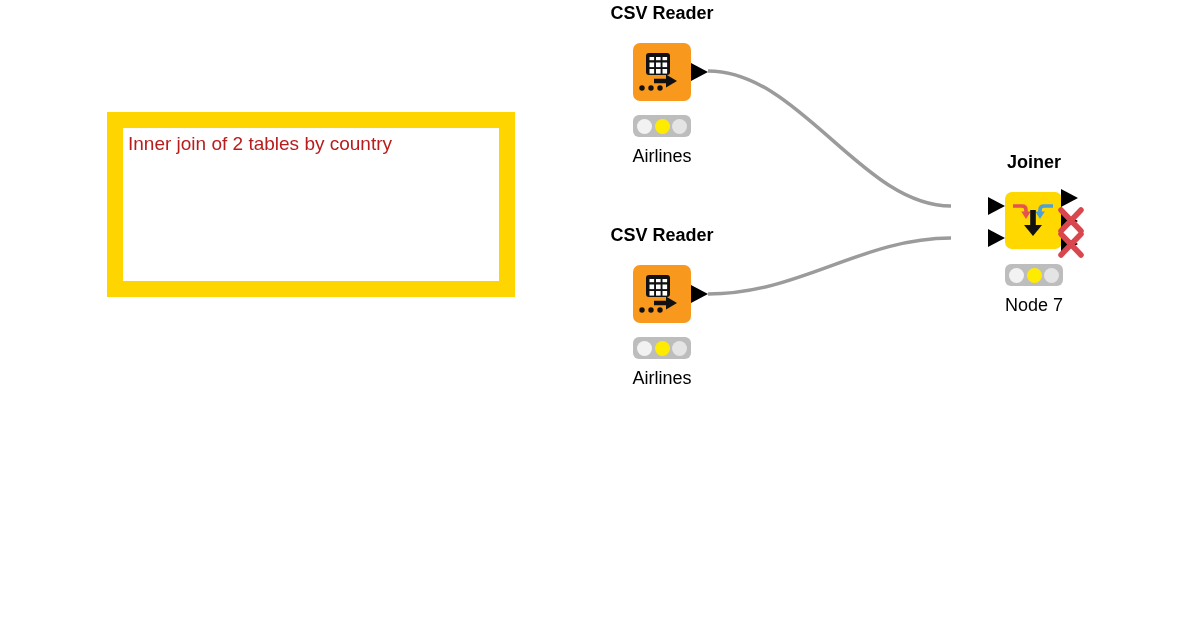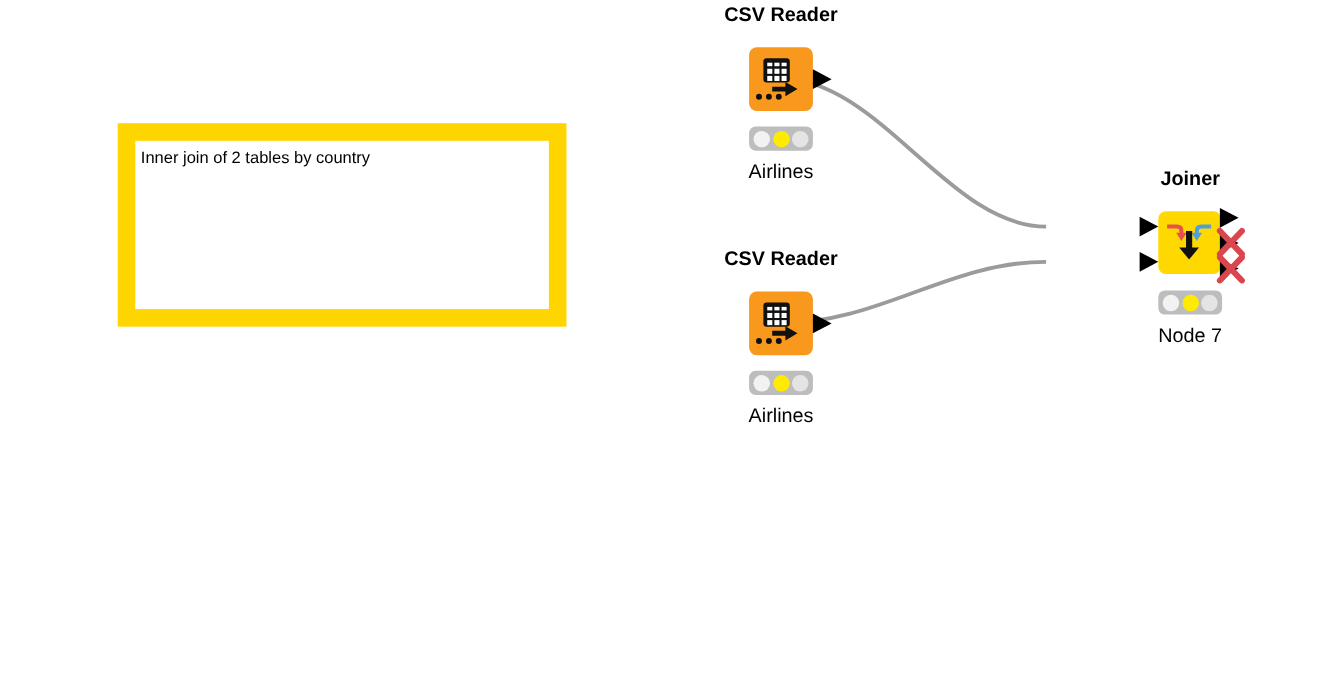--- a/index.html
+++ b/index.html
@@ -17,26 +17,26 @@
     --text-black:#000000;
   }
   *{margin:0;padding:0;box-sizing:border-box;}
   html,body{width:1200px;height:630px;background:#ffffff;overflow:hidden;
     font-family:"Liberation Sans",sans-serif;color:var(--text-black);}
   .canvas{position:relative;width:1200px;height:630px;background:#fff;}
 
   
   .annotation{position:absolute;border:16px solid var(--annotation-yellow);
     background:#fff;padding:2px 5px;}
-  .annotation .anno-text{font-size:15px;line-height:28px;color:#000000;}
+  .annotation .anno-text{font-size:19px;line-height:28px;color:#b91c1c;}
   .annotation-1{left:107px;top:112px;width:408px;height:185px;}
   .annotation-2{left:107px;top:369px;width:461px;height:261px;}
 
   
-  .node{position:absolute;width:58px;height:58px;margin-left:48px;}
+  .node{position:absolute;width:58px;height:58px;}
   .node-body{position:absolute;left:0;top:0;width:58px;height:58px;border-radius:7px;}
   .csv .node-body{background:var(--node-orange);}
   .joiner .node-body{width:57px;height:57px;background:var(--node-yellow);}
   .node-title{position:absolute;top:-40px;left:50%;transform:translateX(-50%);
     white-space:nowrap;font-size:18px;font-weight:bold;}
   .node-label{position:absolute;top:103px;left:50%;transform:translateX(-50%);
     white-space:nowrap;font-size:18px;}
   .icon-svg{position:absolute;left:0;top:0;}
 
   

